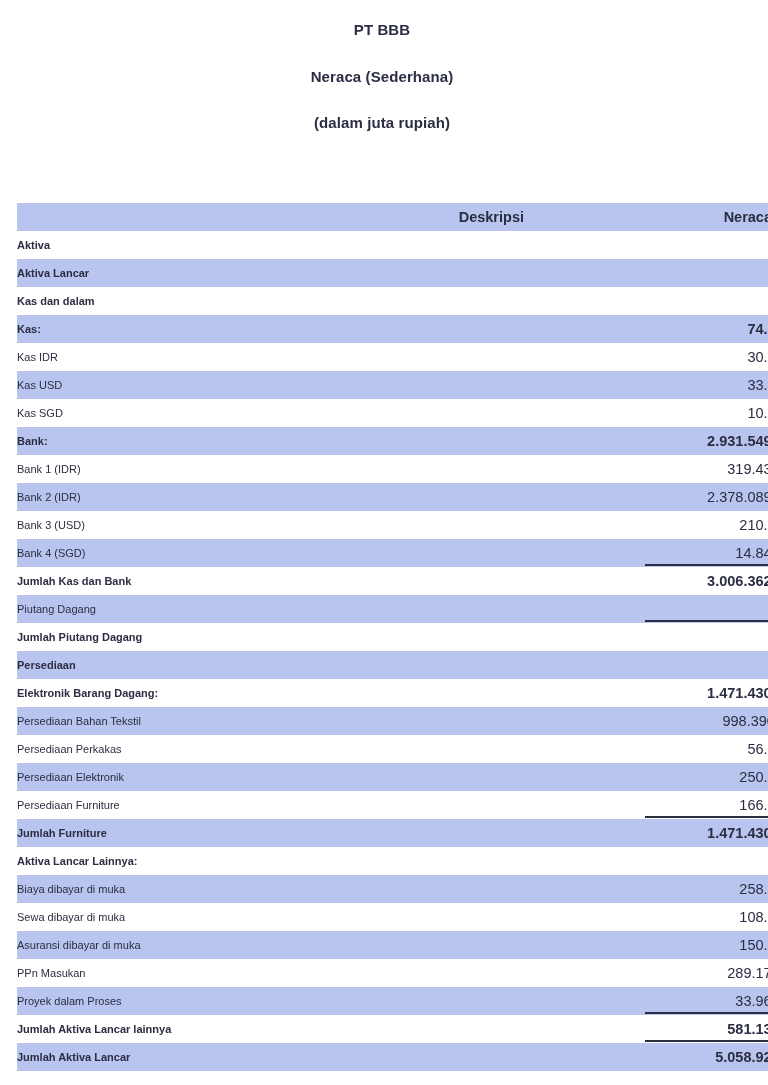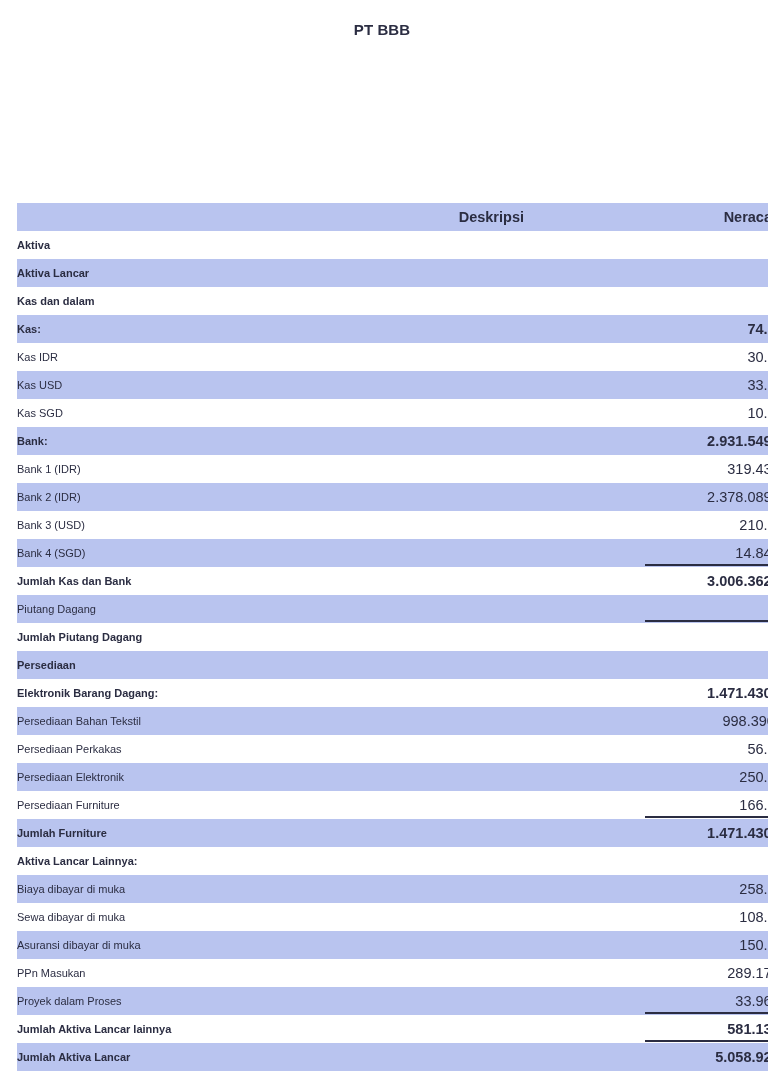--- a/index.html
+++ b/index.html
@@ -120,20 +120,22 @@
     background: #2b2d42;
   }
 </style>
 </head>
 <body>
 
 <div class="page">
 
   <div class="titles">
     <div class="title-line t1">PT BBB</div>
+    <div class="title-line t2">Neraca (Sederhana)</div>
+    <div class="title-line t4">(dalam juta rupiah)</div>
   </div>
 
   <table class="table">
     <thead>
       <tr class="row hdr shade">
         <th class="cell-desc">Deskripsi</th>
         <th class="cell-val">Neraca</th>
       </tr>
     </thead>
     <tbody id="table-body">

